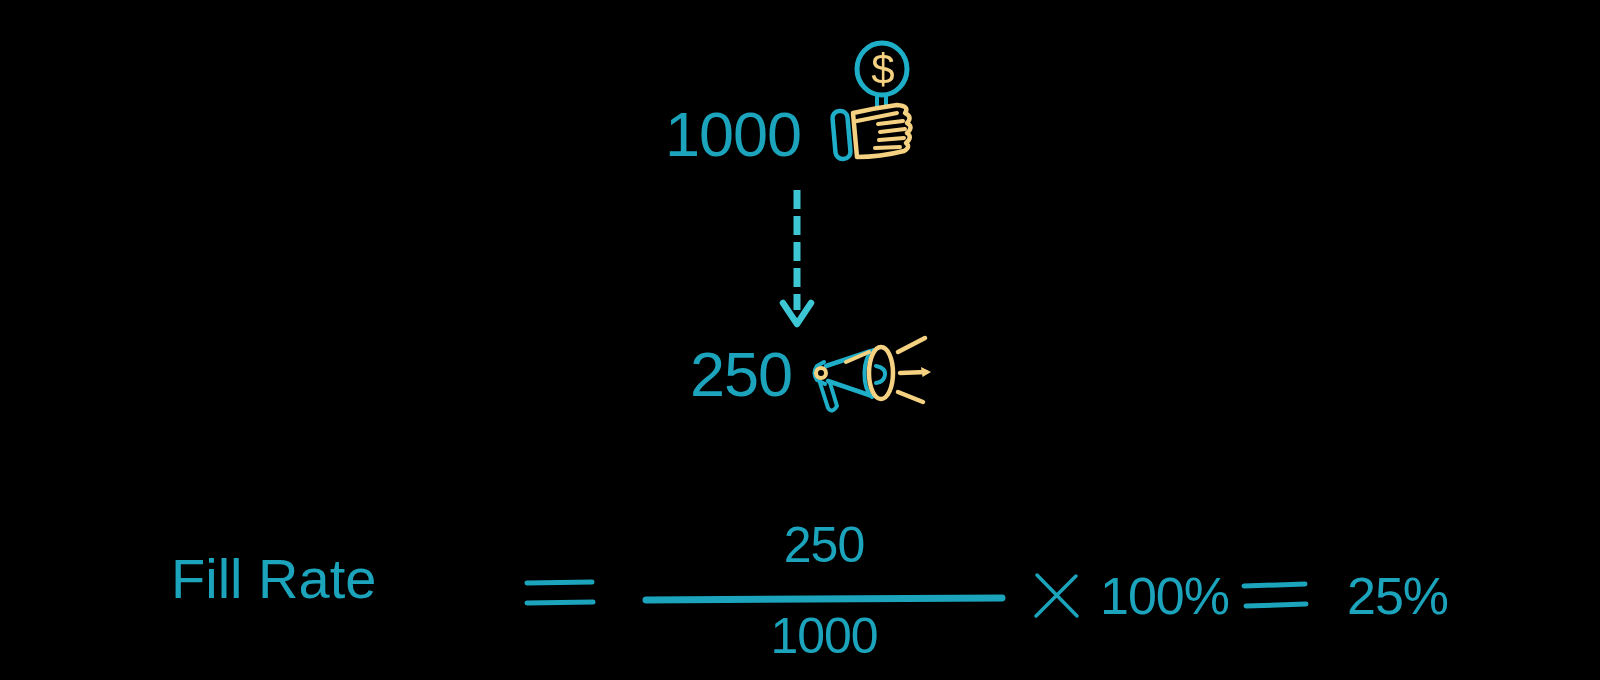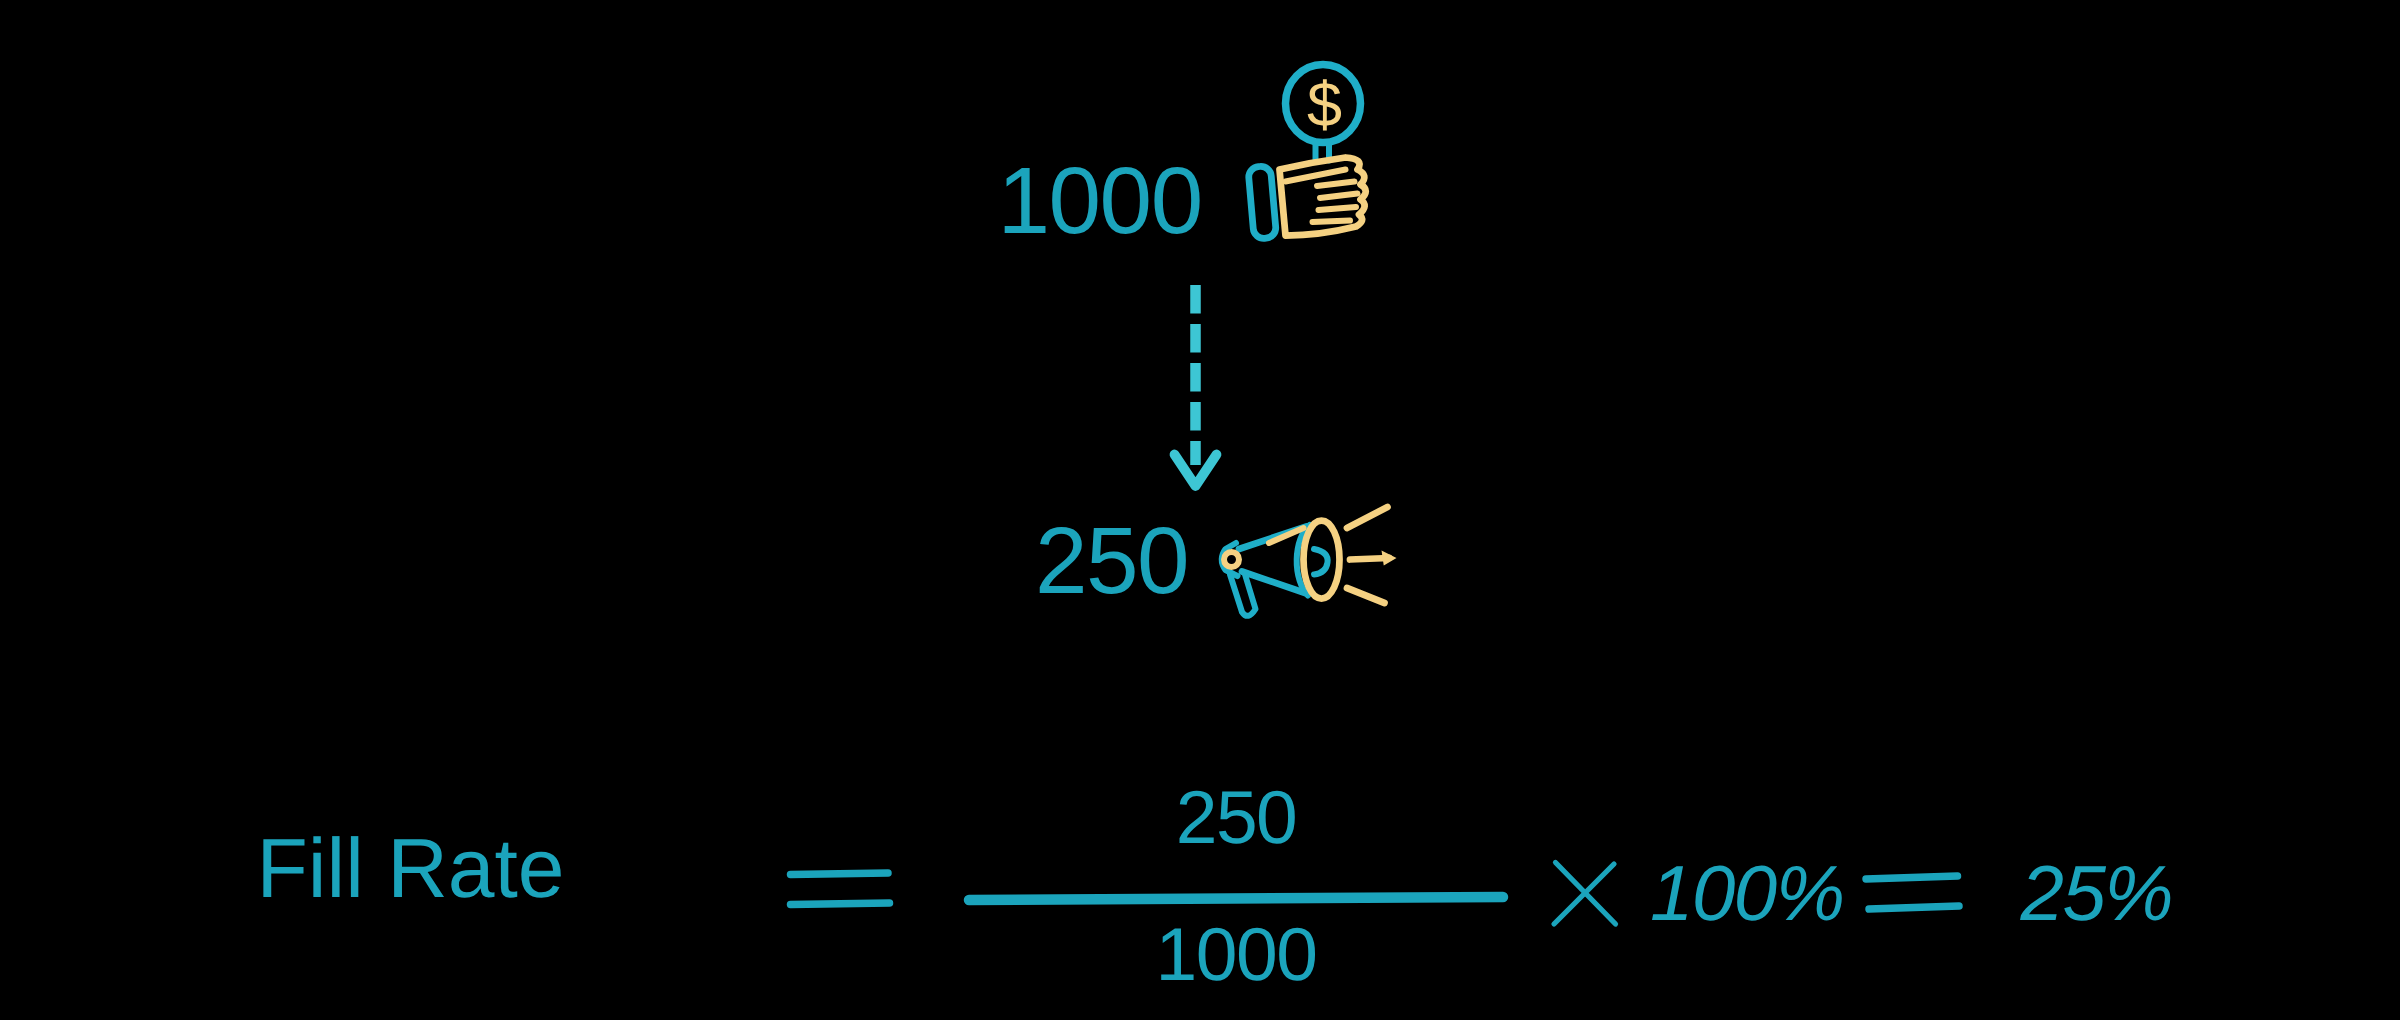--- a/index.html
+++ b/index.html
@@ -23,21 +23,21 @@
     line-height:1;white-space:nowrap;letter-spacing:-1px;
   }
   .val-top{font-size:63px;}
   .fill-rate{left:171px;top:551px;font-size:56px;letter-spacing:0;}
   .fraction-part{
     position:absolute;left:645px;width:358px;text-align:center;
     color:var(--teal);line-height:1;letter-spacing:-1px;font-size:50px;
   }
   .numerator{top:520px;}
   .denominator{top:611px;}
-  .pct{font-size:52px;font-style:italic;}
+  .pct{font-size:52px;}
   .stroke-teal{stroke:var(--teal);fill:none;stroke-linecap:round;stroke-linejoin:round;}
   .stroke-icon-teal{stroke:var(--icon-teal);fill:none;stroke-linecap:round;stroke-linejoin:round;}
   .stroke-arrow{stroke:var(--arrow-teal);fill:none;stroke-linejoin:round;}
   .stroke-yellow{stroke:var(--yellow);fill:none;stroke-linecap:round;stroke-linejoin:round;}
   .fill-yellow{fill:var(--yellow);}
   .dollar-text{fill:var(--yellow);font-family:"Liberation Sans",sans-serif;font-size:42px;}
 </style>
 </head>
 <body>
 

